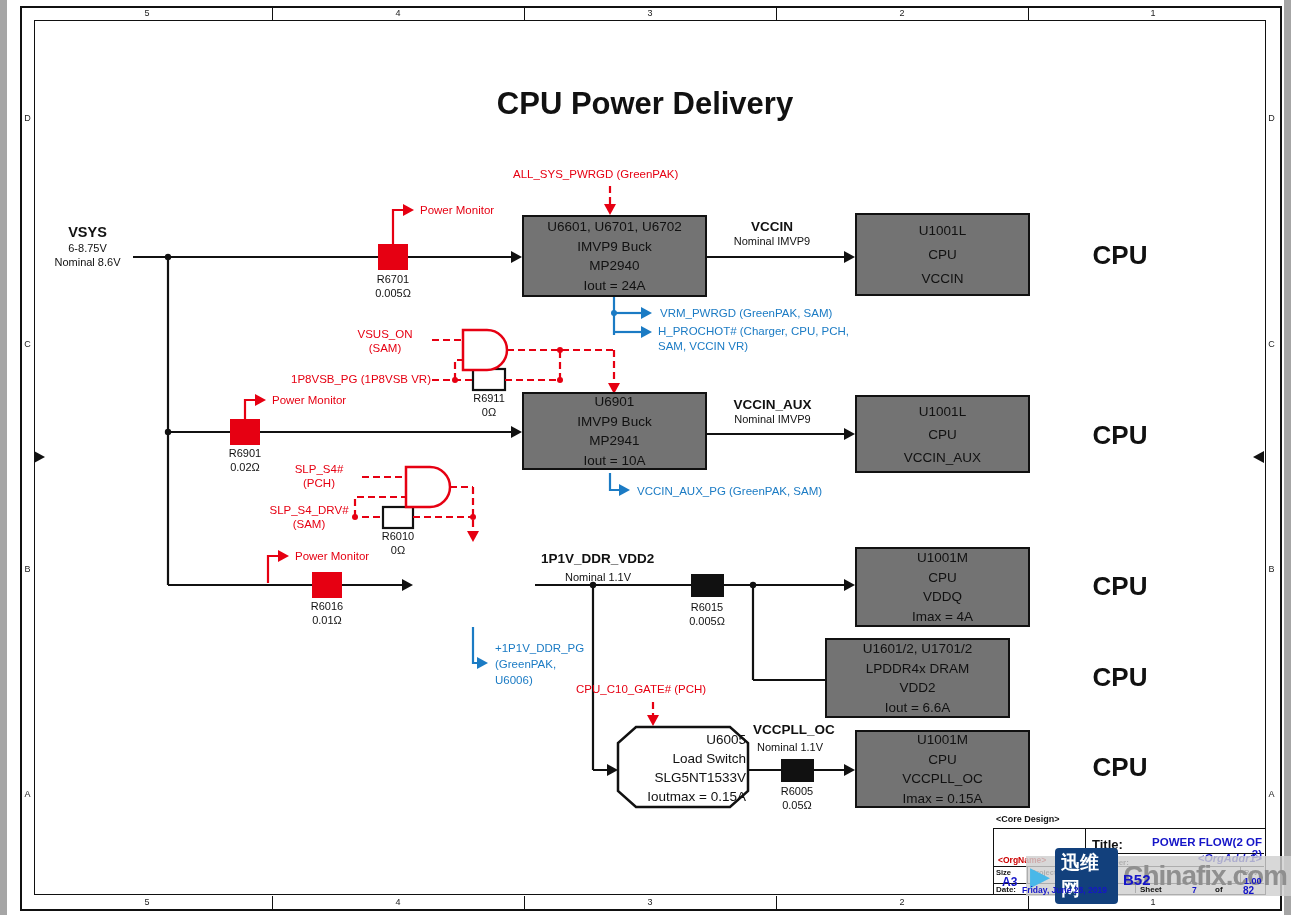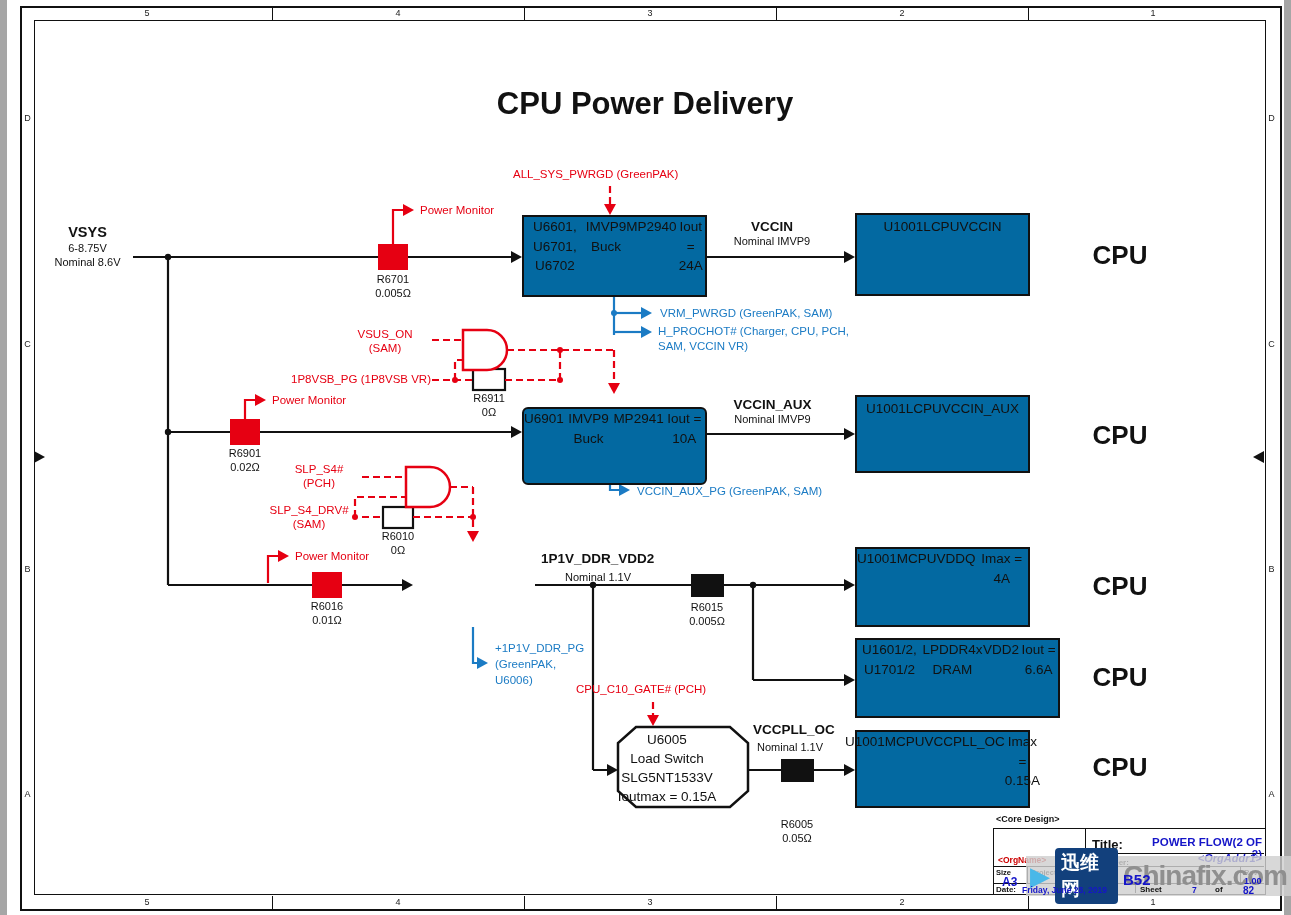--- a/index.html
+++ b/index.html
@@ -8,22 +8,22 @@
   .edge{position:absolute;top:0;bottom:0;width:7px;background:#a6a6a6;}
   .frameline{position:absolute;border:0 solid #111;}
   .zone-cell{position:absolute;font-size:9px;color:#222;text-align:center;line-height:13px;}
   .wires{position:absolute;left:0;top:0;z-index:2;}
   .lbl{position:absolute;z-index:3;line-height:14px;font-size:11.5px;white-space:nowrap;}
   .red{color:#e60012;}
   .blue{color:#1b7bc4;}
   .bold{font-weight:bold;}
   .ctr{text-align:center;}
   .rt{text-align:center;}
-  .block{position:absolute;z-index:3;box-sizing:border-box;border:2.5px solid #111;background:#0369a1;
-         display:flex;flex-direction:row;justify-content:center;text-align:center;
+  .block{position:absolute;z-index:3;box-sizing:border-box;border:2.5px solid #111;background:#737373;
+         display:flex;flex-direction:column;justify-content:center;text-align:center;
          font-size:13.5px;line-height:19.5px;}
   .blktxt{position:absolute;z-index:4;display:flex;flex-direction:column;justify-content:center;
           text-align:center;font-size:13.5px;line-height:19px;}
   .rlabel{position:absolute;z-index:3;width:70px;text-align:center;font-size:11px;line-height:14px;}
   .bigcpu{position:absolute;z-index:3;width:80px;text-align:center;font-weight:bold;font-size:26px;
           font-family:"Liberation Sans",sans-serif;}
   .tb{position:absolute;z-index:5;font-size:8.5px;}
   .tbline{position:absolute;background:#111;z-index:5;}
   .wm{position:absolute;z-index:8;display:flex;align-items:center;gap:5px;
       background:rgba(207,207,207,0.82);padding:2px 4px;}
@@ -237,67 +237,67 @@
     <div>0Ω</div>
   </div>
   <div class="rlabel" style="left:292px;top:599px;">
     <div>R6016</div>
     <div>0.01Ω</div>
   </div>
   <div class="rlabel" style="left:672px;top:600px;">
     <div>R6015</div>
     <div>0.005Ω</div>
   </div>
-  <div class="rlabel" style="left:762px;top:784px;margin-top:33px;">
+  <div class="rlabel" style="left:762px;top:784px;">
     <div>R6005</div>
     <div>0.05Ω</div>
   </div>
 
   <div class="block" style="left:522px;top:215px;width:185px;height:82px;">
     <div>U6601, U6701, U6702</div>
     <div>IMVP9 Buck</div>
     <div>MP2940</div>
     <div>Iout = 24A</div>
   </div>
   <div class="block" style="left:855px;top:213px;width:175px;height:83px;line-height:24px;">
     <div>U1001L</div>
     <div>CPU</div>
     <div>VCCIN</div>
   </div>
-  <div class="block" style="left:522px;top:407px;width:185px;height:78px;border-radius:6px;">
+  <div class="block" style="left:522px;top:392px;width:185px;height:78px;">
     <div>U6901</div>
     <div>IMVP9 Buck</div>
     <div>MP2941</div>
     <div>Iout = 10A</div>
   </div>
   <div class="block" style="left:855px;top:395px;width:175px;height:78px;line-height:23px;">
     <div>U1001L</div>
     <div>CPU</div>
     <div>VCCIN_AUX</div>
   </div>
   <div class="block" style="left:855px;top:547px;width:175px;height:80px;">
     <div>U1001M</div>
     <div>CPU</div>
     <div>VDDQ</div>
     <div>Imax = 4A</div>
   </div>
-  <div class="block" style="left:855px;top:638px;width:205px;height:80px;">
+  <div class="block" style="left:825px;top:638px;width:185px;height:80px;">
     <div>U1601/2, U1701/2</div>
     <div>LPDDR4x DRAM</div>
     <div>VDD2</div>
     <div>Iout = 6.6A</div>
   </div>
   <div class="block" style="left:855px;top:730px;width:175px;height:78px;">
     <div>U1001M</div>
     <div>CPU</div>
     <div>VCCPLL_OC</div>
     <div>Imax = 0.15A</div>
   </div>
 
-  <div class="blktxt" style="left:604px;top:730px;width:126px;height:76px;">
+  <div class="blktxt" style="left:620px;top:730px;width:126px;height:76px;align-items:flex-end;">
     <div>U6005</div>
     <div>Load Switch</div>
     <div>SLG5NT1533V</div>
     <div>Ioutmax = 0.15A</div>
   </div>
 
   <div class="bigcpu" style="left:1080px;top:240px;">CPU</div>
   <div class="bigcpu" style="left:1080px;top:420px;">CPU</div>
   <div class="bigcpu" style="left:1080px;top:571px;">CPU</div>
   <div class="bigcpu" style="left:1080px;top:662px;">CPU</div>

